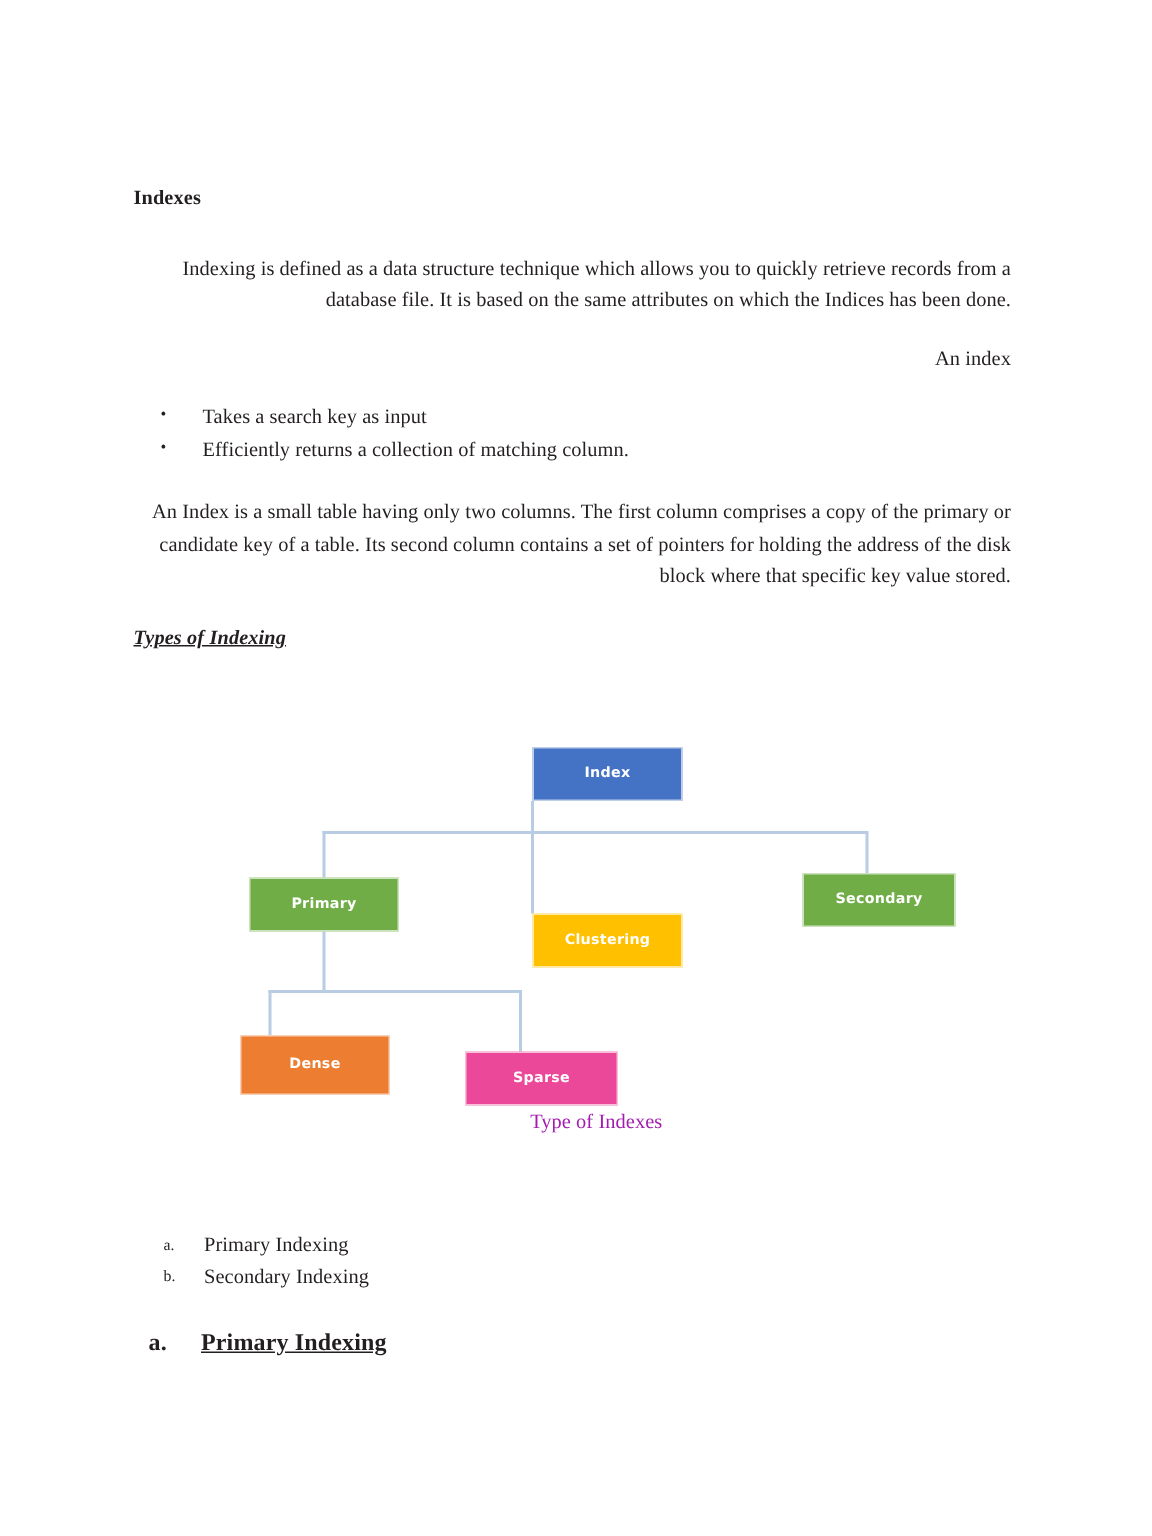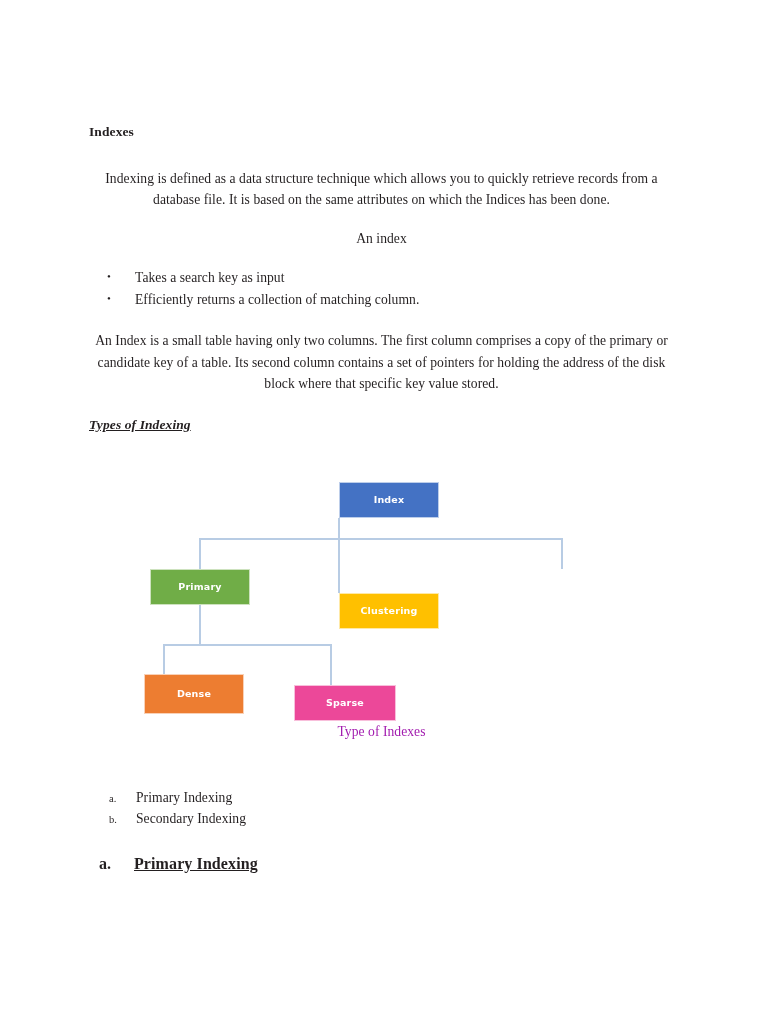--- a/index.html
+++ b/index.html
@@ -45,21 +45,21 @@
     line-height: 1.45;
     margin: 0;
     display: inline-block;
     letter-spacing: 0.1px;
     font-style: italic;
   }
   p.para {
     font-size: 13.6px;
     line-height: 21.3px;
     margin: 0;
-    text-align: center;
+    text-align: right;
     letter-spacing: 0.05px;
   }
 
   .sp-18 { height: 18px; }
   .sp-20 { height: 20px; }
   .sp-21 { height: 21px; }
   .sp-24 { height: 24px; }
   .sp-26 { height: 26px; }
   .sp-28 { height: 28px; }
 
@@ -120,21 +120,21 @@
   }
   .sub-head .u {
     text-decoration: underline;
   }
 
   
   .diagram {
     position: relative;
     width: 585px;
     height: 282px;
-    margin: 0;
+    margin: 16px;
   }
   .node {
     position: absolute;
     display: flex;
     align-items: center;
     justify-content: center;
     color: #ffffff;
     font-family: "DejaVu Sans", sans-serif;
     font-weight: bold;
     font-size: 9.5px;
@@ -214,20 +214,23 @@
       </div>
 
       <div class="node" style="left:61px; top:110px; width:100px; height:36px; background:#70AD47;">
         <span>Primary</span>
       </div>
 
       <div class="node" style="left:250px; top:134px; width:100px; height:36px; background:#FFC000;">
         <span>Clustering</span>
       </div>
 
+      <div class="node" style="left:430px; top:107px; width:102px; height:36px; background:#70AD47;">
+        <span>Secondary</span>
+      </div>
 
       <div class="node" style="left:55px; top:215px; width:100px; height:40px; background:#ED7D31;">
         <span>Dense</span>
       </div>
 
       <div class="node" style="left:205px; top:226px; width:102px; height:36px; background:#ec4899;">
         <span>Sparse</span>
       </div>
 
       <div class="caption">Type of Indexes</div>

